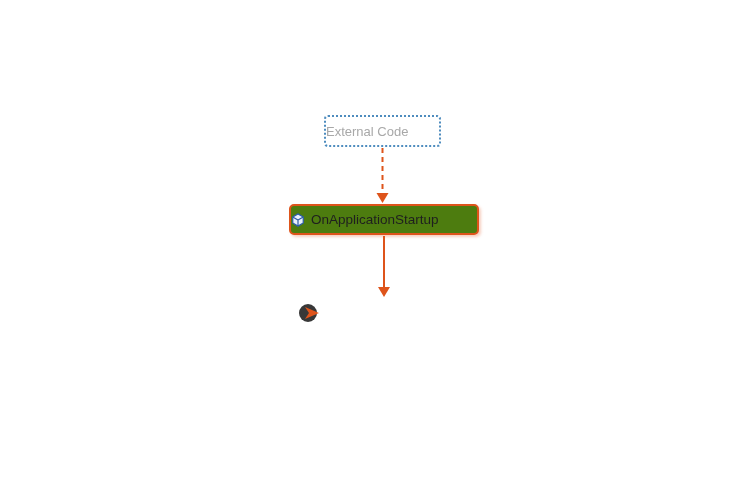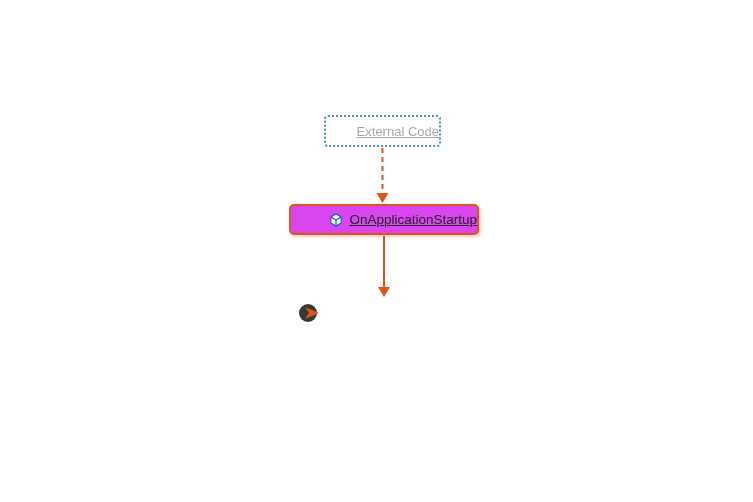--- a/index.html
+++ b/index.html
@@ -14,38 +14,37 @@
   .edges {
     position: absolute;
     left: 0; top: 0;
     width: 753px; height: 502px;
     pointer-events: none;
   }
   .node {
     position: absolute;
     display: flex;
     align-items: center;
-    justify-content: flex-end;
+    justify-content: flex-start;
     box-sizing: border-box;
     white-space: nowrap;
-    text-decoration: underline;
   }
   .node.external {
     left: 324px; top: 115px;
     width: 117px; height: 32px;
     border: 2px dotted #4E8CBE;
     border-radius: 4px;
     background: #ffffff;
     color: #A8A8A8;
     font-size: 13px;
   }
   .node.method {
     border: 2px solid #DE541B;
     border-radius: 5px;
-    background: #d946ef;
+    background: #4d7c0f;
     color: #1F1F1F;
     font-size: 13.5px;
     box-shadow: 2px 2px 3px rgba(222, 84, 27, 0.28);
     gap: 6px;
   }
   .node.startup {
     left: 289px; top: 204px;
     width: 190px; height: 31px;
   }
   .node.mainwindow {

